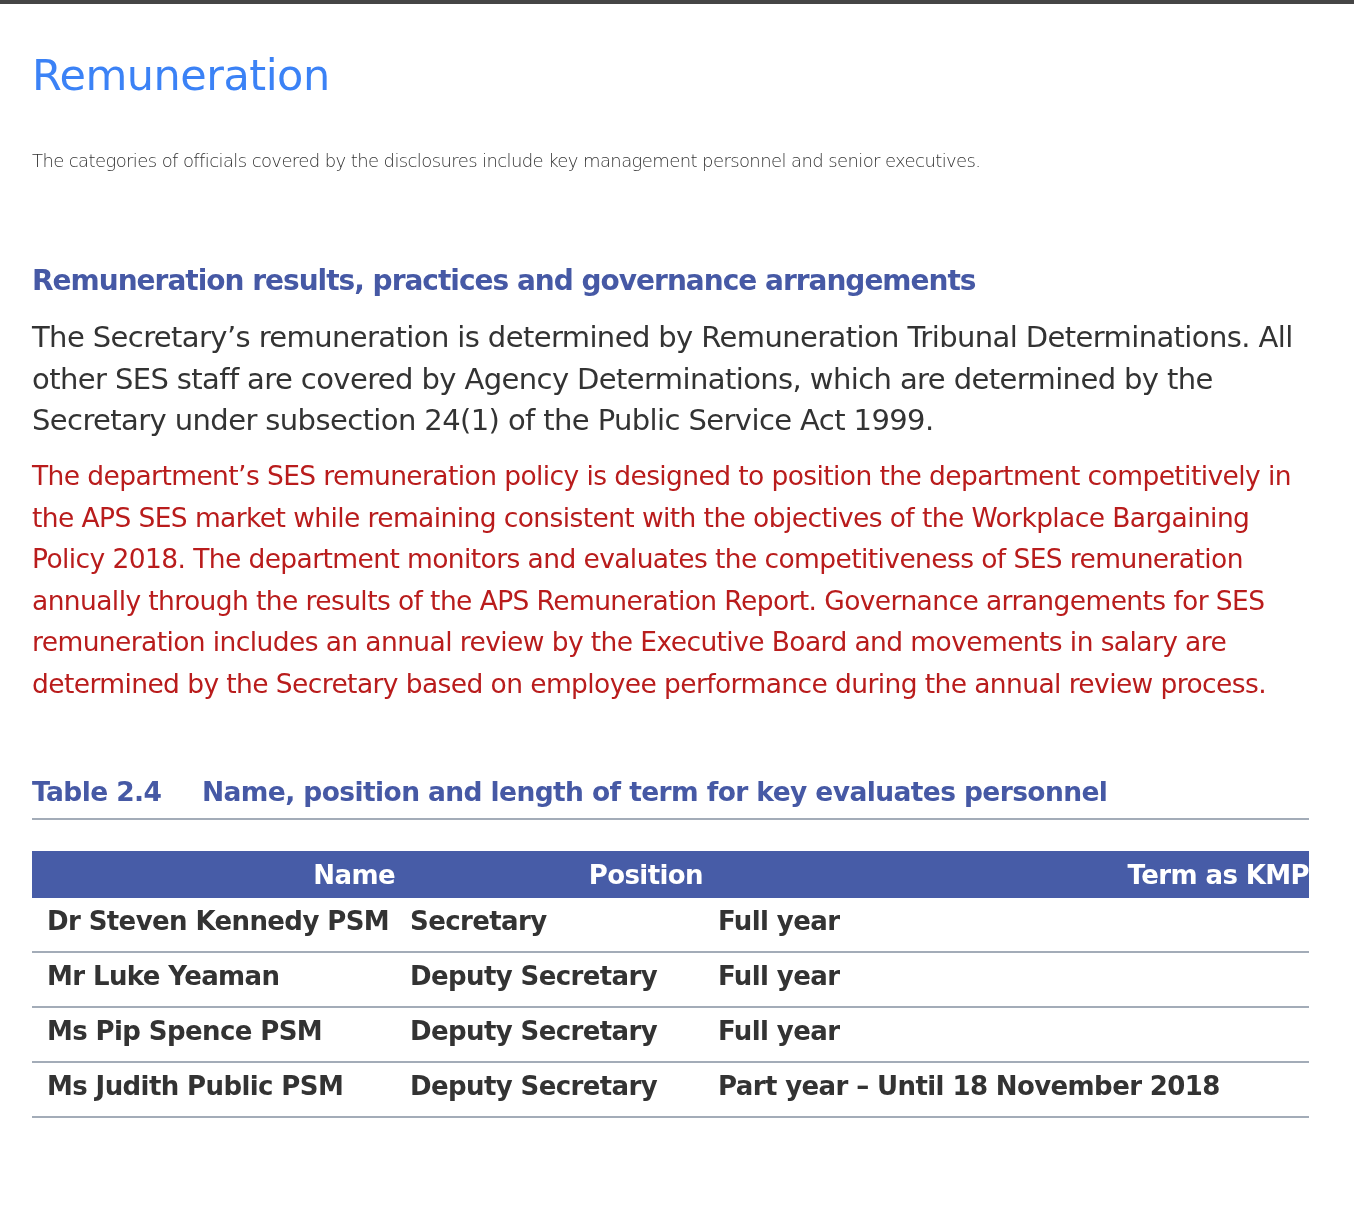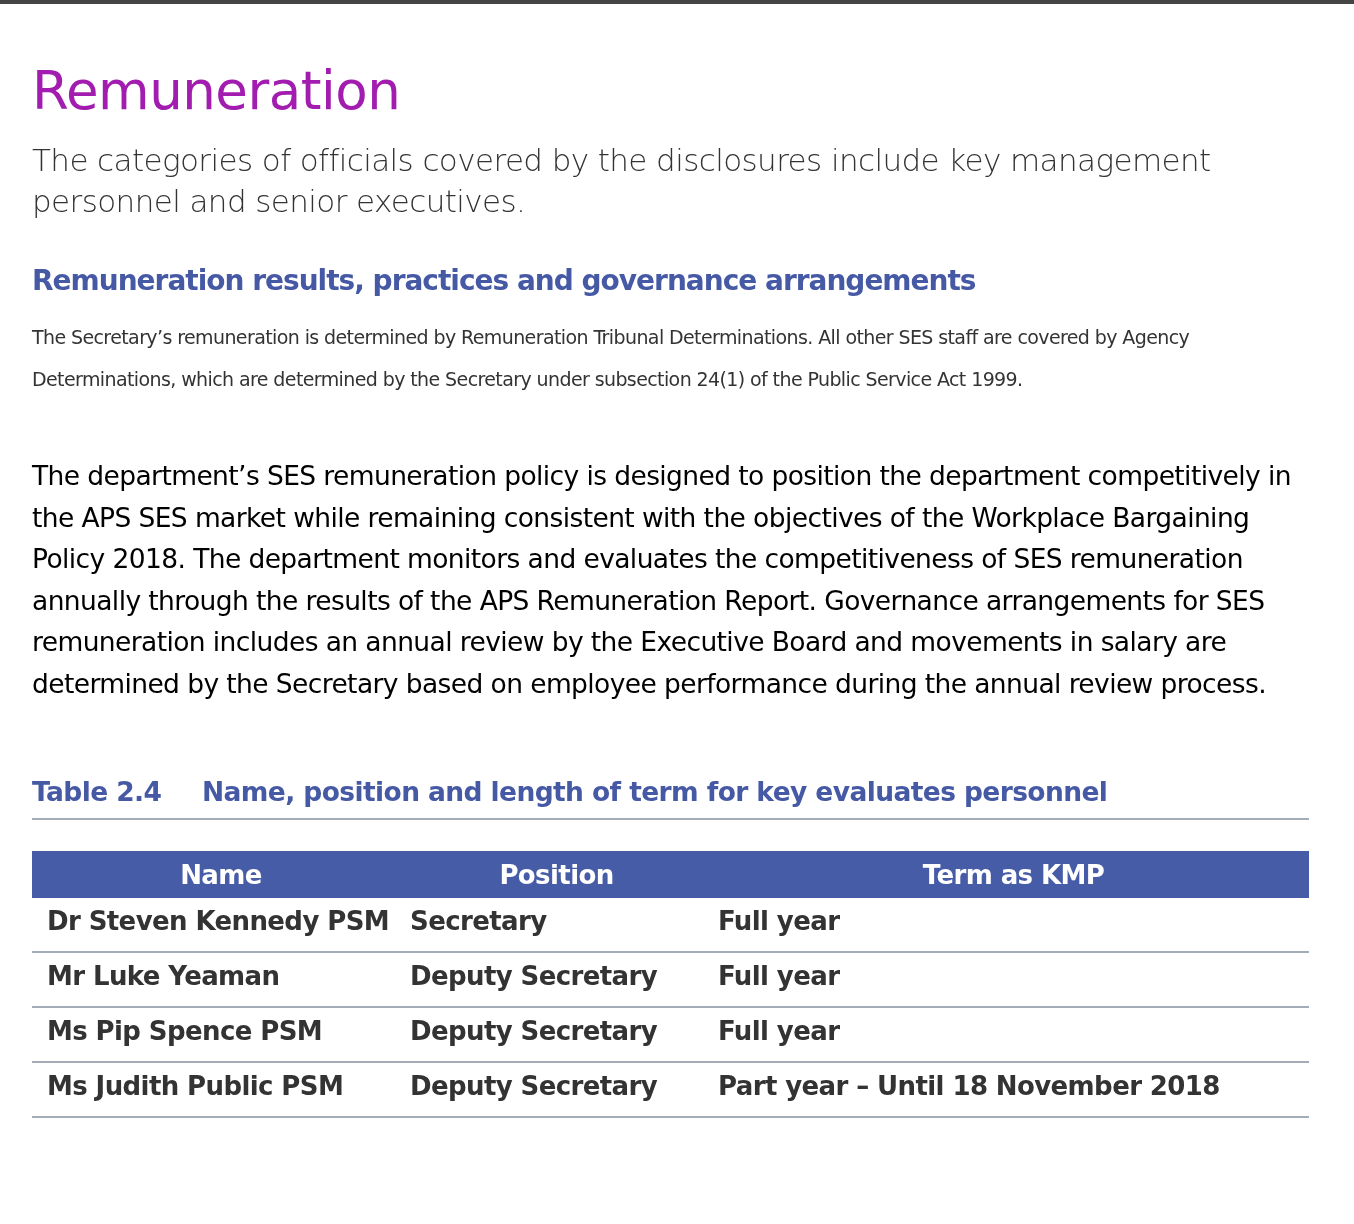--- a/index.html
+++ b/index.html
@@ -3,52 +3,52 @@
   <meta charset="utf-8">
   <style>
     html, body { margin: 0; padding: 0; background: #ffffff; }
     body {
       width: 1354px; height: 1224px; position: relative; overflow: hidden;
       font-family: "DejaVu Sans", sans-serif; color: #2b2b2b;
     }
     .topbar { position: absolute; left: 0; top: 0; width: 1354px; height: 4px; background: #454545; }
     .content { position: absolute; left: 32px; top: 0; width: 1280px; }
     .title {
-      position: absolute; top: 60px; left: 0; margin: 0;
-      font-size: 53px; font-weight: normal; color: #a21caf; letter-spacing: -0.5px;
+      position: absolute; top: 50px; left: 0; margin: 0;
+      font-size: 43px; font-weight: normal; color: #3b82f6; letter-spacing: -0.5px;
     }
     .intro {
       position: absolute; top: 140px; left: 0; width: 1260px; margin: 0;
-      font-size: 31px; line-height: 41px; font-weight: 300; color: #333; letter-spacing: -0.6px;
+      font-size: 18px; line-height: 41px; font-weight: 300; color: #333; letter-spacing: -0.6px;
     }
     .subhead {
       position: absolute; top: 264px; left: 0; margin: 0;
       font-size: 28px; font-weight: bold; color: #4659a5; letter-spacing: -1px;
     }
     .para1 {
       position: absolute; top: 317px; left: 0; width: 1285px; margin: 0;
-      font-size: 19px; line-height: 41.5px; color: #333; letter-spacing: -0.6px;
+      font-size: 29px; line-height: 41.5px; color: #333; letter-spacing: -0.6px;
     }
     .para2 {
       position: absolute; top: 455px; left: 0; width: 1285px; margin: 0;
-      font-size: 26.5px; line-height: 41.5px; color: #000000; letter-spacing: -0.6px;
+      font-size: 26.5px; line-height: 41.5px; color: #b91c1c; letter-spacing: -0.6px;
     }
     .table-caption {
       position: absolute; top: 772px; left: 0; width: 1277px; height: 46px;
       border-bottom: 2px solid #a3acb8;
       font-size: 26.5px; font-weight: bold; color: #4659a5; letter-spacing: -0.6px;
     }
     .table-caption .num { position: absolute; left: 0; top: 4px; }
     .table-caption .txt { position: absolute; left: 170px; top: 4px; }
     .kmp-table {
       position: absolute; top: 851px; left: 0; width: 1277px;
       border-collapse: collapse; font-size: 26px; letter-spacing: -0.6px;
     }
     .kmp-table th {
-      background: #475ca7; color: #ffffff; text-align: center; font-weight: bold;
+      background: #475ca7; color: #ffffff; text-align: right; font-weight: bold;
       height: 47px; padding: 0 0 0 15px; font-size: 26px;
     }
     .kmp-table td {
       height: 46px; padding: 0 0 7px 15px; color: #333; border-bottom: 2.5px solid #a3acb8; font-weight: bold;
     }
     .col-name { width: 348px; }
     .col-pos { width: 293px; }
   </style>
 </head>
 <body>

